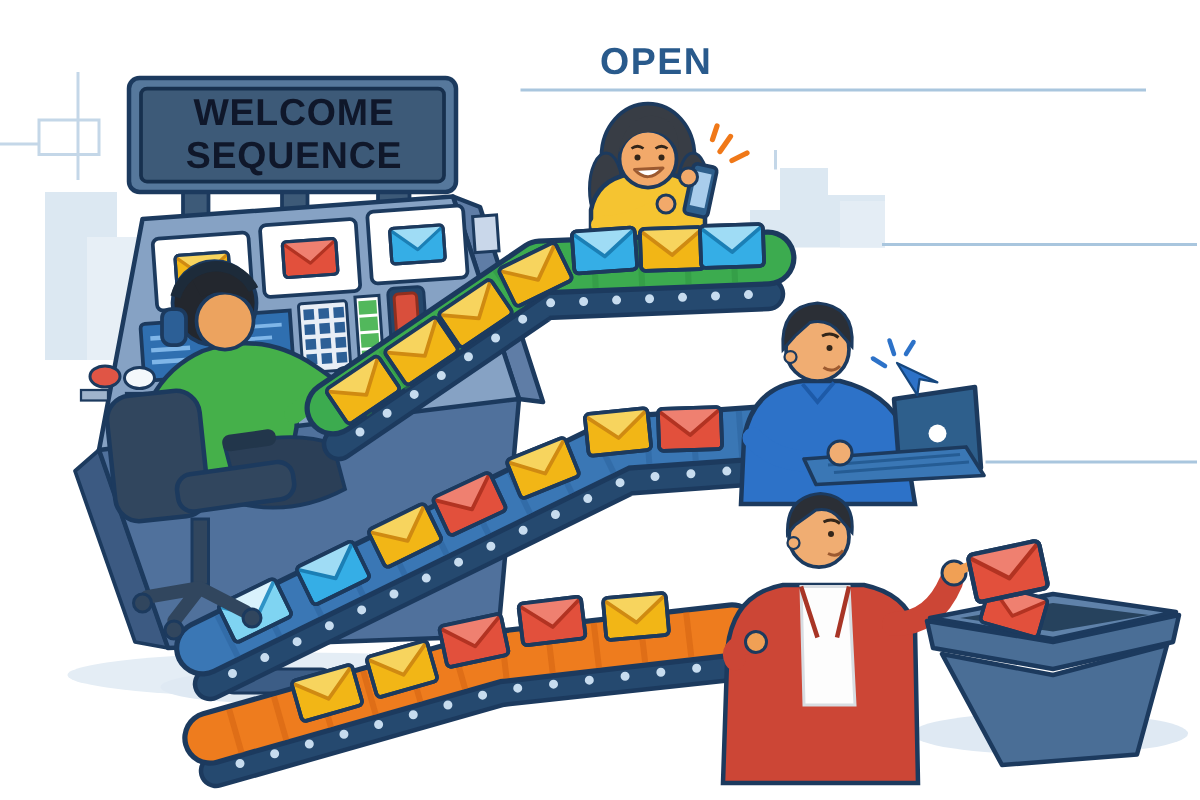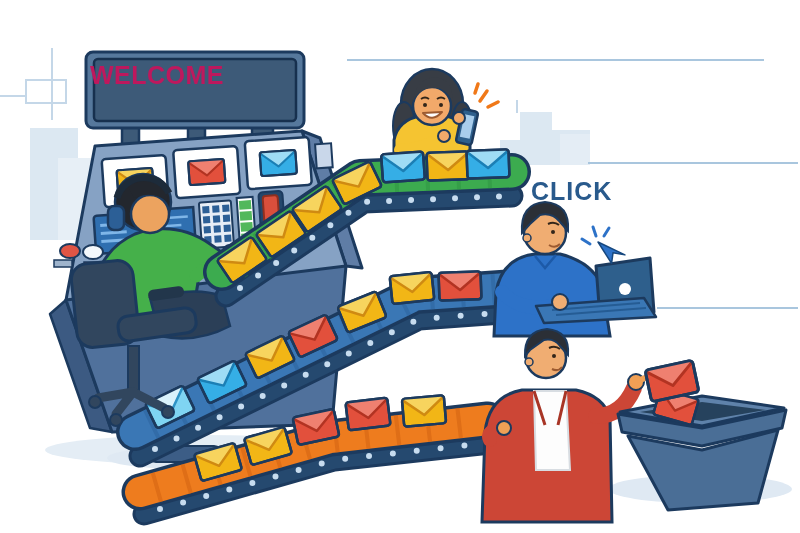--- a/index.html
+++ b/index.html
@@ -3,22 +3,22 @@
 <meta charset="utf-8">
 <style>
   html,body{margin:0;padding:0;background:#fff;}
   #stage{
     position:relative;width:800px;height:533px;background:#ffffff;
     overflow:hidden;font-family:"Liberation Sans",sans-serif;
   }
   #stage svg{position:absolute;left:0;top:0;}
   .label{position:absolute;font-weight:bold;color:#295a8c;white-space:nowrap;}
   #sign-text{
-    position:absolute;left:90px;top:61px;width:212px;text-align:left;
-    color:#be185d;font-weight:bold;font-size:25px;line-height:1.15;letter-spacing:.5px;
+    position:absolute;left:90px;top:61px;width:212px;text-align:center;
+    color:#0f172a;font-weight:bold;font-size:25px;line-height:1.15;letter-spacing:.5px;
   }
   #sign-text span{display:block;}
   #label-open{left:400px;top:27px;font-size:25px;letter-spacing:1px;}
   #label-click{left:531px;top:177px;font-size:25px;letter-spacing:1px;}
   #label-suppression{left:615px;top:324px;font-size:22px;letter-spacing:-.2px;}
 </style>
 </head>
 <body>
 
 <div id="stage">
@@ -276,16 +276,17 @@
     <polygon points="640,412 702,402 766,410 702,421" fill="#26425d"></polygon>
     <use href="#env-r" transform="translate(676,407) rotate(16) scale(0.95)"></use>
     <polygon points="618,414 702,428 786,410 782,428 702,446 622,432" fill="#4a6e96" stroke="#1c3a5e" stroke-width="3" stroke-linejoin="round"></polygon>
     <polygon points="628,436 702,450 778,430 758,503 668,510" fill="#4a6e96" stroke="#1c3a5e" stroke-width="3" stroke-linejoin="round"></polygon>
     <use href="#env-r" transform="translate(672,381) rotate(-12) scale(1.15)"></use>
   </g>
 </svg>
 
 <div id="sign-text">
   <span>WELCOME</span>
+  <span>SEQUENCE</span>
 </div>
-<div id="label-click" class="label">CLICK</div>
+<div id="label-open" class="label">OPEN</div>
 
 </div>
 
 </body></html>

